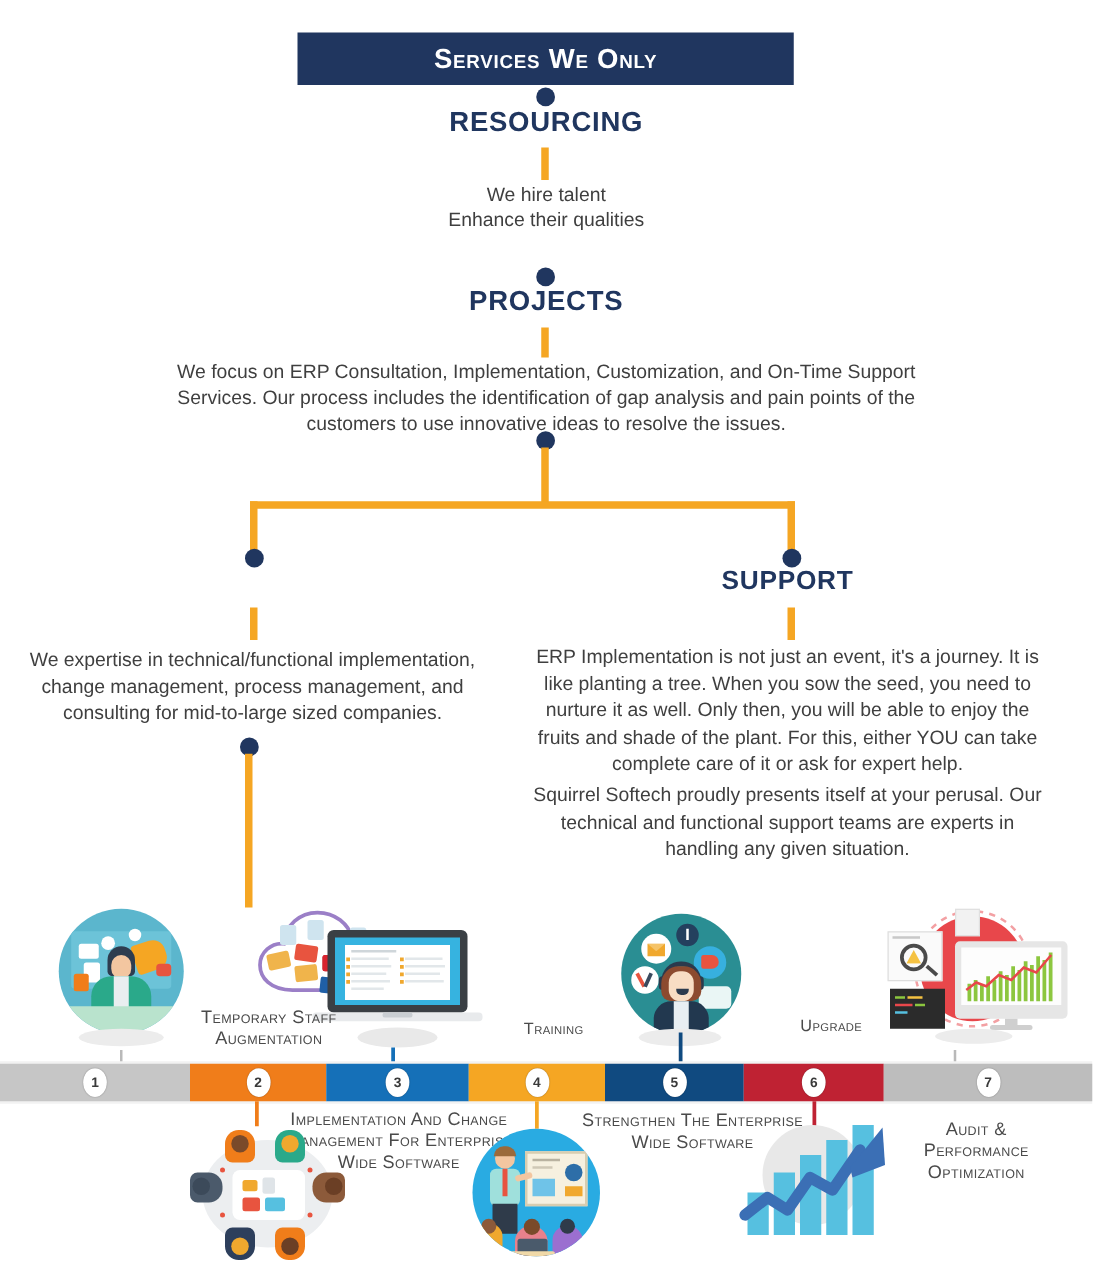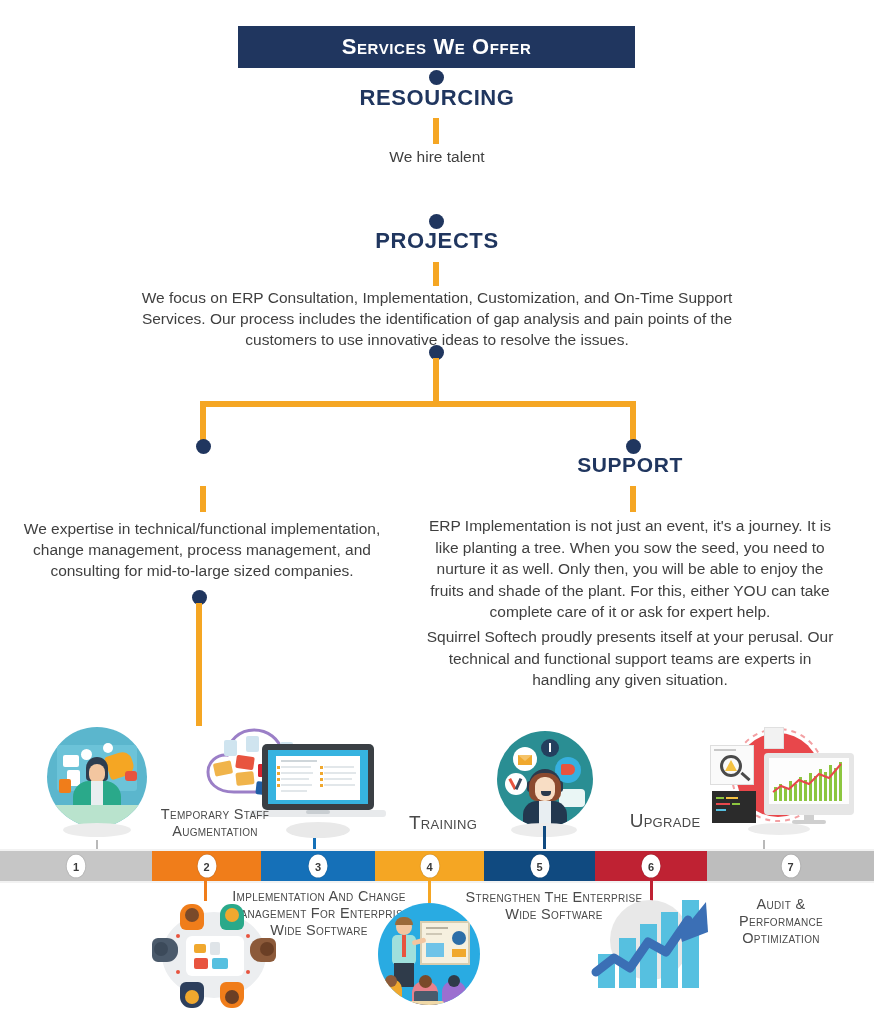--- a/index.html
+++ b/index.html
@@ -89,47 +89,48 @@
   
   .step-label {
     position: absolute;
     color: #4a4a4a;
     font-variant: small-caps;
     font-size: 14.5px;
     line-height: 17px;
     text-align: center;
     letter-spacing: 0.3px;
   }
-  .step-label.big { font-size: 19px; line-height: 21px; }
+  .step-label.big { font-size: 13px; line-height: 21px; }
 
   
   .illus { position: absolute; }
   .circle-ill { border-radius: 50%; overflow: hidden; position: relative; }
 
   .shadow-ell {
     position: absolute;
     border-radius: 50%;
     background: #e9e9e9;
   }
 </style>
 </head>
 <body>
 
 <div class="stage">
 
   <div class="title-banner">
-    <span class="t">Services We Offer</span>
+    <span class="t">Services We Only</span>
   </div>
 
   <div class="dot" style="left:429px; top:70px;"></div>
   <div class="node-head" style="left:337px; top:85px; width:200px; font-size:22px;">RESOURCING</div>
   <div class="vline" style="left:433px; top:118px; height:26px;"></div>
 
   <div class="para" style="left:287px; top:147px; width:300px;">
     <div>We hire talent</div>
+    <div>Enhance their qualities</div>
   </div>
 
   <div class="dot" style="left:429px; top:214px;"></div>
   <div class="node-head" style="left:337px; top:228px; width:200px; font-size:22px;">PROJECTS</div>
   <div class="vline" style="left:433px; top:262px; height:24px;"></div>
 
   <div class="para just" style="left:120px; top:287px; width:634px; line-height:21px;">
     <span>We focus on ERP Consultation, Implementation, Customization, and On-Time Support Services. Our process includes the identification of gap analysis and pain points of the customers to use innovative ideas to resolve the issues.</span>
   </div>
 

